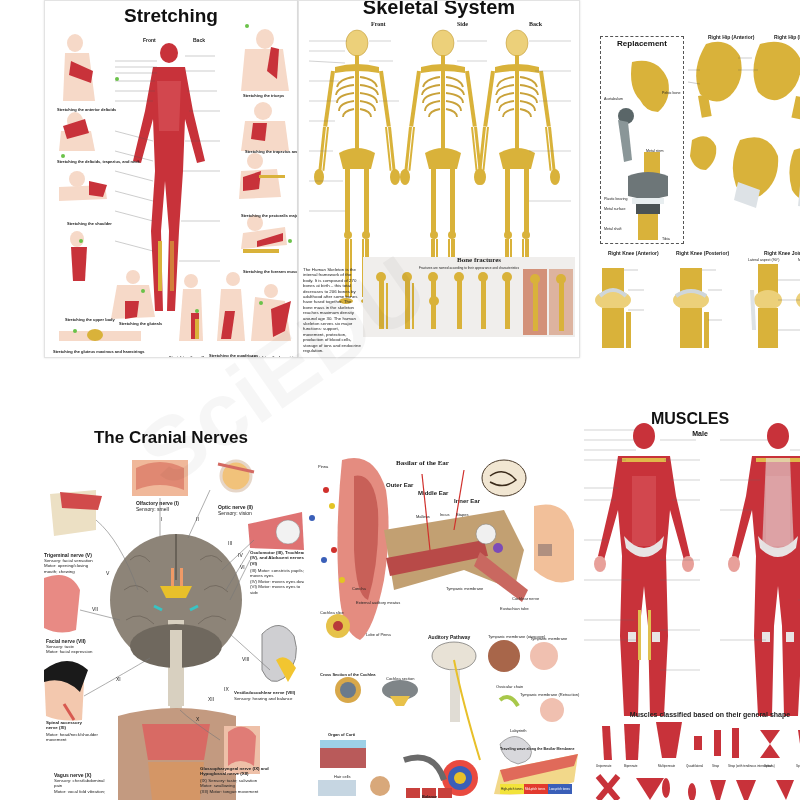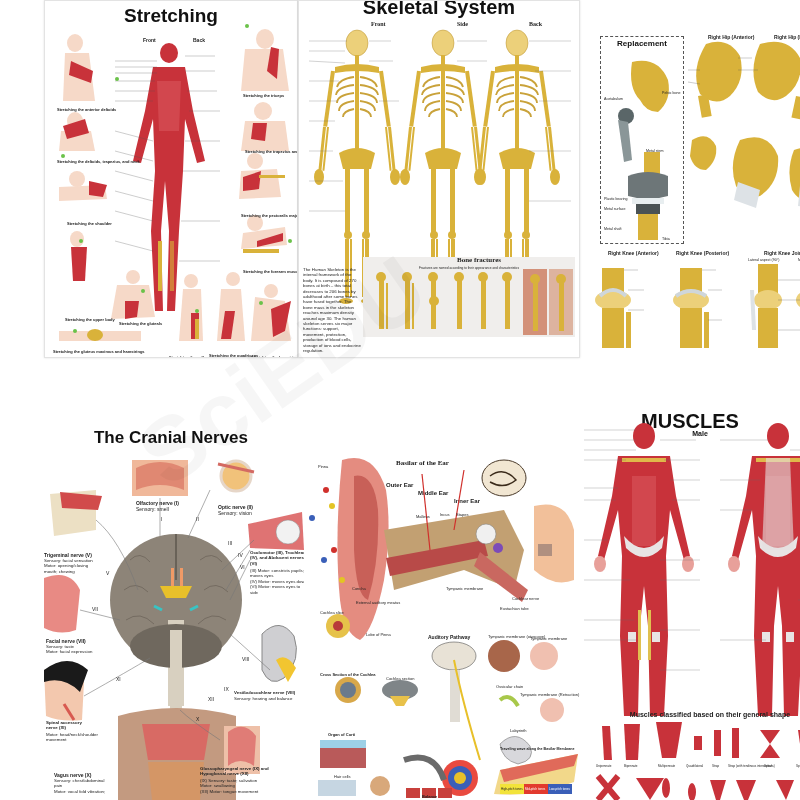--- a/index.html
+++ b/index.html
@@ -562,21 +562,21 @@
     <div class="lbl" style="left:206px; top:308px; font-size:4px;">Labyrinth</div>
     <div class="lbl b" style="left:196px; top:326px; font-size:3.6px;">Traveling wave along the Basilar Membrane</div>
     <div class="lbl b" style="left:118px; top:374px; font-size:4px;">Balance</div>
 
     <div class="lbl" style="left:197px; top:366px; font-size:3px;">High-pitch tones</div>
     <div class="lbl" style="left:221px; top:366px; font-size:3px; color:#fff;">Mid-pitch tones</div>
     <div class="lbl" style="left:245px; top:366px; font-size:3px; color:#fff;">Low-pitch tones</div>
   </div>
 
   <div class="poster" style="left:540px; top:400px; width:260px; height:400px;">
-    <div class="title" style="top:10px; font-size:20px; left:30px; right:auto; width:160px;">MUSCLES</div>
+    <div class="title" style="top:10px; font-size:16px; left:30px; right:auto; width:160px;">MUSCLES</div>
     <div class="sub" style="left:90px; width:60px; top:30px; font-size:7px;">Male</div>
 
     <svg width="260" height="400" style="position:absolute;left:0;top:0;">
       <defs>
         <g id="mfig">
           <ellipse cx="0" cy="0" rx="11" ry="13" class="muscle"></ellipse>
           <path class="muscle" d="M-26 20 L26 20 L32 60 L46 120 L40 124 L26 74 L22 120 L24 200 L20 280 L6 280 L4 190 L0 150 L-4 190 L-6 280 L-20 280 L-24 200 L-22 120 L-26 74 L-40 124 L-46 120 L-32 60 Z"></path>
           <path d="M-22 22 L22 22 L22 26 L-22 26 Z" fill="#e0b84a"></path>
           <path d="M-12 40 L12 40 L12 110 L-12 110 Z" class="muscle-l" opacity="0.6"></path>
           <path d="M-20 100 Q0 124 20 100 L18 112 Q0 130 -18 112 Z" fill="#e8e4e4"></path>

